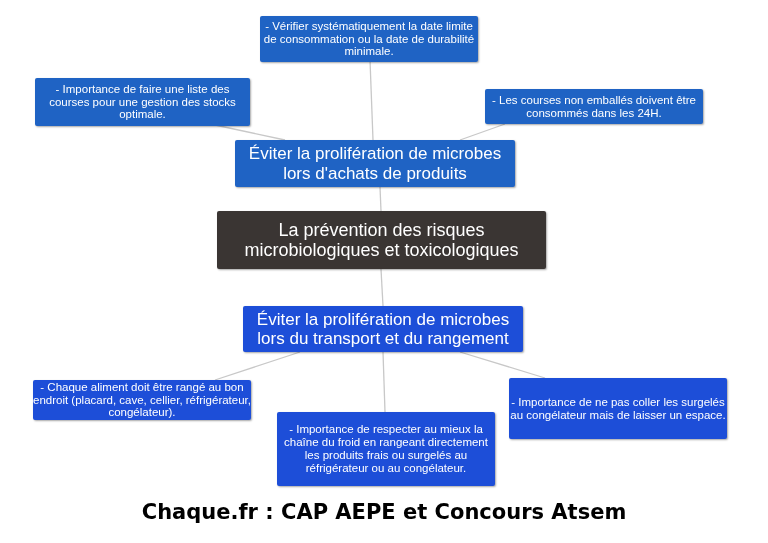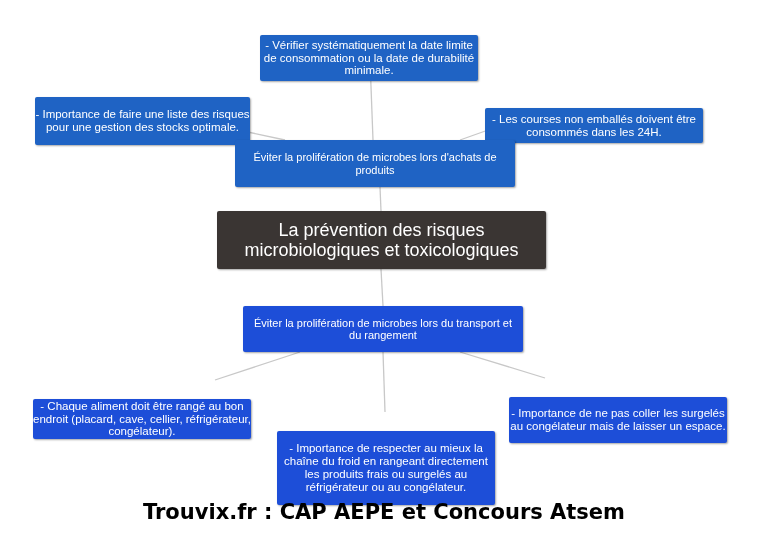--- a/index.html
+++ b/index.html
@@ -1,19 +1,19 @@
 <!DOCTYPE html>
 <html><head>
 <meta charset="utf-8">
 <style>
   html, body { margin:0; padding:0; }
   body { width:768px; height:543px; background:#ffffff; position:relative; overflow:hidden; font-family:"Liberation Sans", sans-serif; }
   .node { position:absolute; color:#ffffff; text-align:center; display:flex; align-items:center; justify-content:center; box-sizing:border-box; border-radius:2px; box-shadow:1px 1px 2px rgba(0,0,0,0.35); line-height:1.12; }
-  .leaf { font-size:11.5px; padding:2px 0;margin-top:19px; }
-  .branch { font-size:11px; padding:2px 8px; }
+  .leaf { font-size:11.5px; padding:2px 0; }
+  .branch { font-size:17px; padding:2px 0; }
   .root { font-size:18px; padding:2px 8px; background:#3a3533; }
   .blue { background:#1f63c4; }
   .green { background:#1d4ed8; }
   svg.lines { position:absolute; left:0; top:0; }
   .footer { position:absolute; left:0; width:768px; top:500px; text-align:center; font-family:"DejaVu Sans", sans-serif; font-weight:bold; font-size:21px; color:#000; letter-spacing:0px; }
 </style>
 </head>
 <body>
 
 <svg class="lines" width="768" height="543">
@@ -27,21 +27,21 @@
     <line x1="383" y1="352" x2="385" y2="412"></line>
     <line x1="460" y1="352" x2="545" y2="378"></line>
   </g>
 </svg>
 
 <div class="node leaf blue" style="left:260px; top:16px; width:218px; height:46px;">
   <span>- Vérifier systématiquement la date limite de consommation ou la date de durabilité minimale.</span>
 </div>
 
 <div class="node leaf blue" style="left:35px; top:78px; width:215px; height:48px;">
-  <span>- Importance de faire une liste des risques pour une gestion des stocks optimale.</span>
+  <span>- Importance de faire une liste des courses pour une gestion des stocks optimale.</span>
 </div>
 
 <div class="node leaf blue" style="left:485px; top:89px; width:218px; height:35px;">
   <span>- Les courses non emballés doivent être consommés dans les 24H.</span>
 </div>
 
 <div class="node branch blue" style="left:235px; top:140px; width:280px; height:47px;">
   <span>Éviter la prolifération de microbes lors d'achats de produits</span>
 </div>
 
@@ -54,17 +54,17 @@
 </div>
 
 <div class="node leaf green" style="left:33px; top:380px; width:218px; height:40px;">
   <span>- Chaque aliment doit être rangé au bon endroit (placard, cave, cellier, réfrigérateur, congélateur).</span>
 </div>
 
 <div class="node leaf green" style="left:277px; top:412px; width:218px; height:74px;align-items:center;">
   <span>- Importance de respecter au mieux la chaîne du froid en rangeant directement les produits frais ou surgelés au réfrigérateur ou au congélateur.</span>
 </div>
 
-<div class="node leaf green" style="left:509px; top:378px; width:218px; height:46px;">
+<div class="node leaf green" style="left:509px; top:378px; width:218px; height:61px;">
   <span>- Importance de ne pas coller les surgelés au congélateur mais de laisser un espace.</span>
 </div>
 
-<div class="footer">Trouvix.fr : CAP AEPE et Concours Atsem</div>
+<div class="footer">Chaque.fr : CAP AEPE et Concours Atsem</div>
 
 </body></html>

